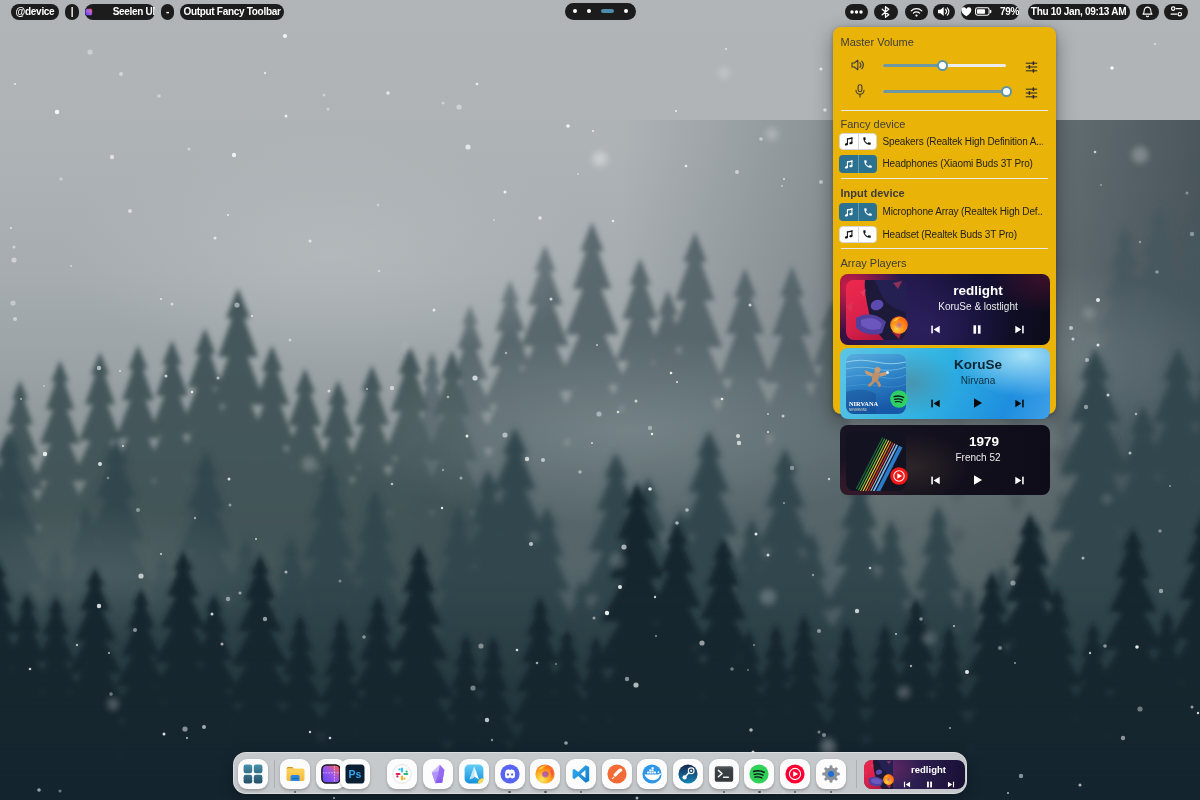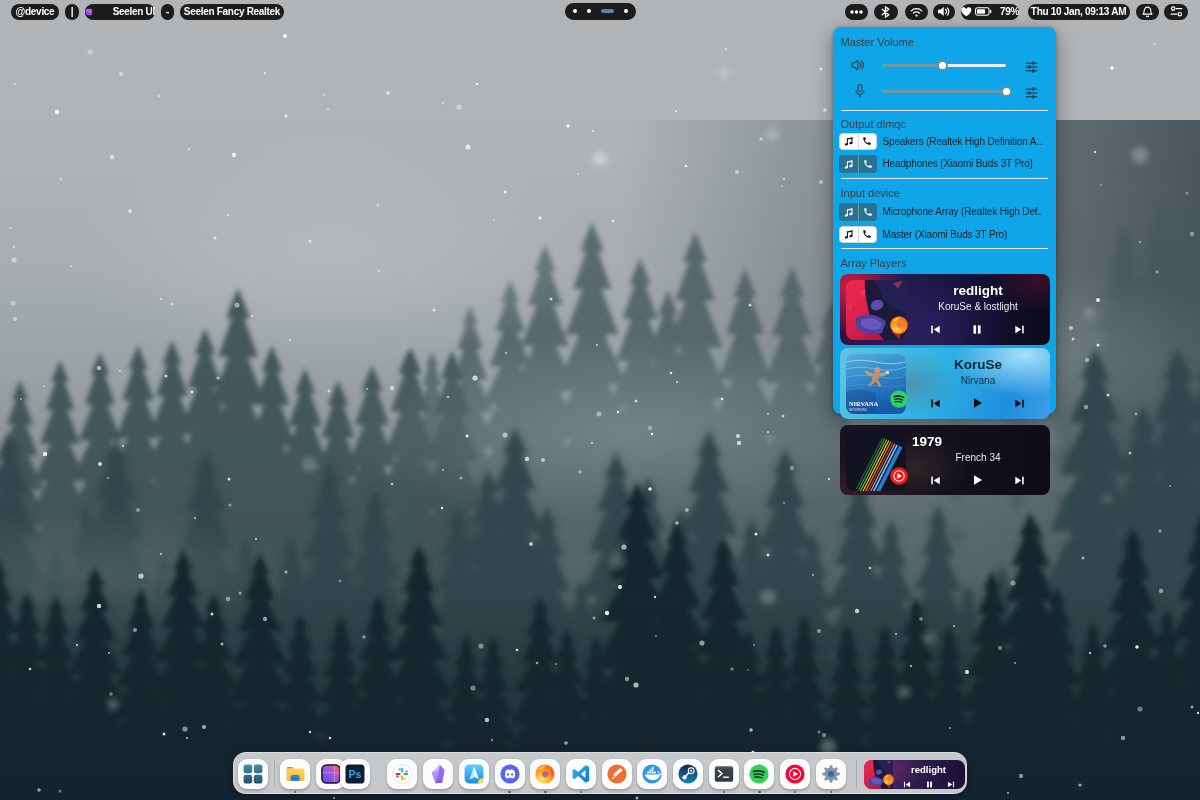--- a/index.html
+++ b/index.html
@@ -464,21 +464,21 @@
       <rect x="0.8" y="0.8" width="18.4" height="18.4" rx="4.5" fill="url(#selg)" stroke="#16161d" stroke-width="1.4"></rect>
       <line x1="13.2" y1="1.5" x2="13.2" y2="18.5" stroke="#fff" stroke-width="0.9" opacity="0.65" stroke-dasharray="1.5 1.1"></line>
       <line x1="1.5" y1="8.6" x2="18.5" y2="8.6" stroke="#fff" stroke-width="0.9" opacity="0.65" stroke-dasharray="1.5 1.1"></line>
     </svg>
     <span class="pt" style="margin-left:20px">Seelen UI</span>
   </div>
 <div class="pill" style="left:161px;top:3.5px;width:13px;height:16px">
     <span class="pt">-</span>
   </div>
 <div class="pill" style="left:180px;top:3.5px;width:104px;height:16px">
-    <span class="pt">Seelen Fancy Realtek</span>
+    <span class="pt">Output Fancy Toolbar</span>
   </div>
 <div class="pill" style="left:564.5px;top:3px;width:71px;height:16.5px">
     <span class="wsd"></span>
     <span class="wsd"></span>
     <span style="display:inline-block;width:13px;height:4px;border-radius:2px;background:#4d8cab;margin:0 5px"></span>
     <span class="wsd"></span>
   </div>
 <div class="pill" style="left:845px;top:3.5px;width:23px;height:16px">
     <svg width="13" height="4" viewBox="0 0 13 4" style="">
       <circle cx="2" cy="2" r="1.7" fill="#fff"></circle>
@@ -527,21 +527,21 @@
     </svg>
   </div>
 <div class="pill" style="left:1164px;top:3.5px;width:24px;height:16px">
     <svg width="13" height="11" viewBox="0 0 13 11" style="">
       <circle cx="3.2" cy="2.6" r="1.7" fill="none" stroke="#fff" stroke-width="1.2"></circle>
       <line x1="6.2" y1="2.6" x2="11.8" y2="2.6" stroke="#fff" stroke-width="1.3" stroke-linecap="round"></line>
       <circle cx="9.8" cy="8.2" r="1.7" fill="none" stroke="#fff" stroke-width="1.2"></circle>
       <line x1="1.2" y1="8.2" x2="6.8" y2="8.2" stroke="#fff" stroke-width="1.3" stroke-linecap="round"></line>
     </svg>
   </div>
-<div style="position:absolute;left:832.5px;top:27px;width:223px;height:387px;border-radius:8px;background:#0ea5e9;box-shadow:0 6px 20px rgba(0,0,0,0.38), 0 1px 4px rgba(0,0,0,0.25)">
+<div style="position:absolute;left:832.5px;top:27px;width:223px;height:387px;border-radius:8px;background:#eab308;box-shadow:0 6px 20px rgba(0,0,0,0.38), 0 1px 4px rgba(0,0,0,0.25)">
     <div style="position:absolute;left:8px;top:9px;font-size:11px;color:#3d3d3d;font-weight:400">Master Volume</div>
     <div style="position:absolute;left:17px;top:31px;width:16px;height:14px;display:flex;align-items:center;justify-content:center">
       <svg width="14" height="12" viewBox="0 0 14 12" style="">
         <path d="M1 4 h2.4 L6.8 1.2 v9.6 L3.4 8 H1 Z" fill="none" stroke="#3a3a3a" stroke-width="1.1" stroke-linejoin="round"></path>
         <path d="M8.8 3.6 a3.4 3.4 0 0 1 0 4.8" fill="none" stroke="#3a3a3a" stroke-width="1.1" stroke-linecap="round"></path>
         <path d="M10.8 2.2 a6 6 0 0 1 0 7.6" fill="none" stroke="#3a3a3a" stroke-width="1.1" stroke-linecap="round"></path>
       </svg>
     </div>
     <div style="position:absolute;left:50.5px;top:36.5px;width:123.0px;height:3px;border-radius:2px;background:#ececec"></div>
     <div style="position:absolute;left:50.5px;top:36.5px;width:59.03999999999999px;height:3px;border-radius:2px;background:#6d98a2"></div>
@@ -566,21 +566,21 @@
     <div style="position:absolute;left:168.0px;top:58.5px;width:11px;height:11px;border-radius:50%;background:#fff;border:2px solid #5d95a5;box-sizing:border-box"></div>
     <div style="position:absolute;left:192px;top:58px"><svg width="13" height="12" viewBox="0 0 13 12" style="">
         <line x1="0.8" y1="2.2" x2="12.2" y2="2.2" stroke="#2b2b2b" stroke-width="1.05"></line>
         <rect x="7.6000000000000005" y="0.30000000000000027" width="1.6" height="3.8" rx="0.7" fill="#2b2b2b"></rect>
         <line x1="0.8" y1="6.0" x2="12.2" y2="6.0" stroke="#2b2b2b" stroke-width="1.05"></line>
         <rect x="3.6000000000000005" y="4.1" width="1.6" height="3.8" rx="0.7" fill="#2b2b2b"></rect>
         <line x1="0.8" y1="9.8" x2="12.2" y2="9.8" stroke="#2b2b2b" stroke-width="1.05"></line>
         <rect x="7.6000000000000005" y="7.9" width="1.6" height="3.8" rx="0.7" fill="#2b2b2b"></rect>
       </svg></div>
     <div style="position:absolute;left:8px;top:82.5px;width:207px;height:1px;background:#e9e9e9"></div>
-    <div style="position:absolute;left:8px;top:90.5px;font-size:11px;color:#3d3d3d;font-weight:400">Output dlmqc</div>
+    <div style="position:absolute;left:8px;top:90.5px;font-size:11px;color:#3d3d3d;font-weight:400">Fancy device</div>
     <div style="position:absolute;left:6.5px;top:105.5px;width:38px;height:17.5px;border-radius:4px;background:#fff;border:1px solid #d6d6d6;box-sizing:border-box;display:flex">
       <div class="db">
         <svg width="9" height="10" viewBox="0 0 10 11" style="">
           <path d="M3.2 2.6 L9.4 1.4 L9.4 2.9 L4.4 3.9 Z" fill="#161616"></path>
           <rect x="3.2" y="2.6" width="1.2" height="6.6" fill="#161616"></rect>
           <rect x="8.2" y="1.6" width="1.2" height="6.2" fill="#161616"></rect>
           <ellipse cx="2.7" cy="9.2" rx="1.8" ry="1.35" fill="#161616" transform="rotate(-15 2.7 9.2)"></ellipse>
           <ellipse cx="7.7" cy="7.8" rx="1.8" ry="1.35" fill="#161616" transform="rotate(-15 7.7 7.8)"></ellipse>
         </svg>
       </div>
@@ -602,21 +602,21 @@
         </svg>
       </div>
       <div class="db" style="border-left:1px solid rgba(255,255,255,.28)">
         <svg width="10" height="10" viewBox="0 0 24 24" style="">
           <path d="M6.62 10.79a15.05 15.05 0 0 0 6.59 6.59l2.2-2.2a1 1 0 0 1 1.01-.24c1.12.37 2.33.57 3.58.57a1 1 0 0 1 1 1V20a1 1 0 0 1-1 1C10.07 21 3 13.93 3 4a1 1 0 0 1 1-1h3.5a1 1 0 0 1 1 1c0 1.25.2 2.46.57 3.58a1 1 0 0 1-.25 1.01l-2.2 2.2z" fill="#fff"></path>
         </svg>
       </div>
     </div>
     <div style="position:absolute;left:50px;top:131px;width:160px;font-size:10px;color:#1f1f1f;letter-spacing:-0.15px;white-space:nowrap;overflow:hidden">Headphones (Xiaomi Buds 3T Pro)</div>
     <div style="position:absolute;left:8px;top:151px;width:207px;height:1px;background:#e9e9e9"></div>
-    <div style="position:absolute;left:8px;top:159.5px;font-size:11px;color:#3d3d3d;font-weight:400">Input device</div>
+    <div style="position:absolute;left:8px;top:159.5px;font-size:11px;color:#3d3d3d;font-weight:700">Input device</div>
     <div style="position:absolute;left:6.5px;top:176px;width:38px;height:17.5px;border-radius:4px;background:#2b7191;display:flex">
       <div class="db">
         <svg width="9" height="10" viewBox="0 0 10 11" style="">
           <path d="M3.2 2.6 L9.4 1.4 L9.4 2.9 L4.4 3.9 Z" fill="#fff"></path>
           <rect x="3.2" y="2.6" width="1.2" height="6.6" fill="#fff"></rect>
           <rect x="8.2" y="1.6" width="1.2" height="6.2" fill="#fff"></rect>
           <ellipse cx="2.7" cy="9.2" rx="1.8" ry="1.35" fill="#fff" transform="rotate(-15 2.7 9.2)"></ellipse>
           <ellipse cx="7.7" cy="7.8" rx="1.8" ry="1.35" fill="#fff" transform="rotate(-15 7.7 7.8)"></ellipse>
         </svg>
       </div>
@@ -636,21 +636,21 @@
           <ellipse cx="2.7" cy="9.2" rx="1.8" ry="1.35" fill="#161616" transform="rotate(-15 2.7 9.2)"></ellipse>
           <ellipse cx="7.7" cy="7.8" rx="1.8" ry="1.35" fill="#161616" transform="rotate(-15 7.7 7.8)"></ellipse>
         </svg>
       </div>
       <div class="db" style="border-left:1px solid #d6d6d6">
         <svg width="10" height="10" viewBox="0 0 24 24" style="">
           <path d="M6.62 10.79a15.05 15.05 0 0 0 6.59 6.59l2.2-2.2a1 1 0 0 1 1.01-.24c1.12.37 2.33.57 3.58.57a1 1 0 0 1 1 1V20a1 1 0 0 1-1 1C10.07 21 3 13.93 3 4a1 1 0 0 1 1-1h3.5a1 1 0 0 1 1 1c0 1.25.2 2.46.57 3.58a1 1 0 0 1-.25 1.01l-2.2 2.2z" fill="#161616"></path>
         </svg>
       </div>
     </div>
-    <div style="position:absolute;left:50px;top:201.5px;width:160px;font-size:10px;color:#1f1f1f;letter-spacing:-0.15px;white-space:nowrap;overflow:hidden">Master (Xiaomi Buds 3T Pro)</div>
+    <div style="position:absolute;left:50px;top:201.5px;width:160px;font-size:10px;color:#1f1f1f;letter-spacing:-0.15px;white-space:nowrap;overflow:hidden">Headset (Realtek Buds 3T Pro)</div>
     <div style="position:absolute;left:8px;top:221px;width:207px;height:1px;background:#e9e9e9"></div>
     <div style="position:absolute;left:8px;top:229.5px;font-size:11px;color:#3d3d3d;font-weight:400">Array Players</div>
     <div style="position:absolute;left:7.5px;top:246.5px;width:210px;height:71.5px;border-radius:8px;overflow:hidden;background:radial-gradient(74px 64px at 4% 18%, rgba(210,30,72,0.95), rgba(210,30,72,0) 72%),radial-gradient(110px 74px at 42% 78%, rgba(52,38,110,0.6), rgba(52,38,110,0) 75%),radial-gradient(80px 50px at 98% 6%, rgba(118,20,58,0.42), rgba(118,20,58,0) 70%),linear-gradient(100deg, #3a1040 0%, #241a4e 30%, #141034 62%, #0c0b18 100%)">
       <div style="position:absolute;left:6px;top:6px;width:60px;height:60px;border-radius:8px;overflow:hidden"><svg width="60" height="60" viewBox="0 0 60 60" style="">
           <defs>
             <linearGradient id="rlp" x1="0" y1="0" x2="0.8" y2="1">
               <stop offset="0" stop-color="#ef2a4e"></stop>
               <stop offset="0.55" stop-color="#d6204a"></stop>
               <stop offset="1" stop-color="#a81238"></stop>
             </linearGradient>
@@ -756,22 +756,22 @@
             <rect x="13.8" y="-29" width="1.0" height="58" fill="#b8c0c8"></rect>
             <rect x="16.0" y="-29" width="1.8" height="58" fill="#74b8f0"></rect>
             <rect x="19.0" y="-29" width="3.8" height="58" fill="#2b7bc9"></rect>
           </g>
         </svg></div>
       <div style="position:absolute;left:50px;top:42px"><svg width="18" height="18" viewBox="0 0 20 20" style="">
           <circle cx="10" cy="10" r="9.8" fill="#f21717"></circle>
           <circle cx="10" cy="10" r="5.8" fill="none" stroke="#fff" stroke-width="1.2"></circle>
           <path d="M8.1 7 L13.4 10 L8.1 13 Z" fill="#fff"></path>
         </svg></div>
-      <div style="position:absolute;left:72px;top:9px;width:132px;font-size:13.5px;font-weight:700;color:#fff;white-space:nowrap">1979</div>
-      <div style="position:absolute;left:72px;top:27px;width:132px;text-align:center;font-size:10px;color:#fff;opacity:0.92;white-space:nowrap">French 34</div>
+      <div style="position:absolute;left:78px;top:9px;width:132px;text-align:center;font-size:13.5px;font-weight:700;color:#fff;white-space:nowrap">1979</div>
+      <div style="position:absolute;left:72px;top:27px;width:132px;text-align:center;font-size:10px;color:#fff;opacity:0.92;white-space:nowrap">French 52</div>
       <div style="position:absolute;left:90px;top:47px;width:11px"><svg width="11" height="11" viewBox="0 0 12 12" style="">
           <rect x="1.4" y="1.8" width="1.7" height="8.4" fill="#fff"></rect>
           <path d="M10.6 1.8 L4 6 L10.6 10.2 Z" fill="#fff"></path>
         </svg></div>
       <div style="position:absolute;left:132px;top:47px;width:11px"><svg width="11" height="12" viewBox="0 0 12 13" style="">
           <path d="M2.2 1.2 L11 6.5 L2.2 11.8 Z" fill="#fff"></path>
         </svg></div>
       <div style="position:absolute;left:174px;top:47px;width:11px"><svg width="11" height="11" viewBox="0 0 12 12" style="">
           <rect x="8.9" y="1.8" width="1.7" height="8.4" fill="#fff"></rect>
           <path d="M1.4 1.8 L8 6 L1.4 10.2 Z" fill="#fff"></path>

